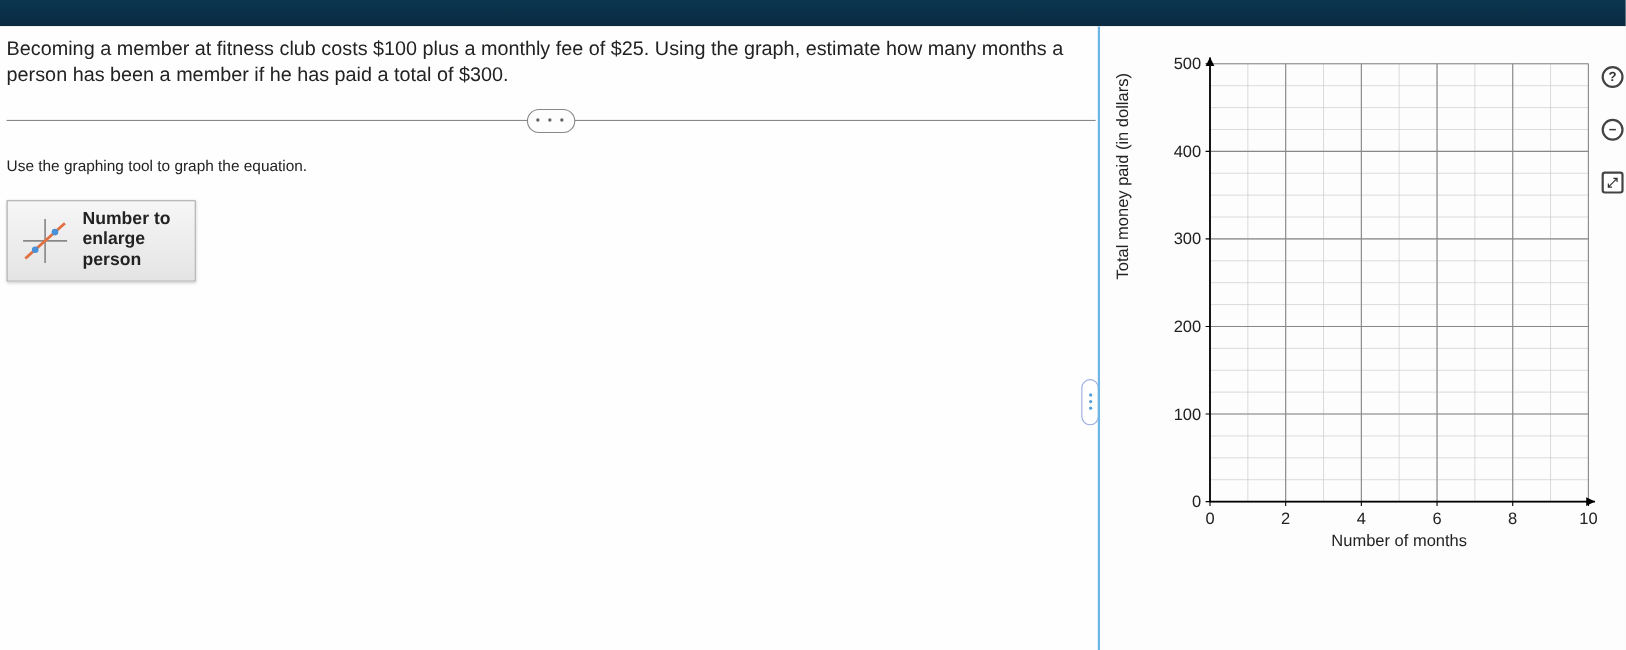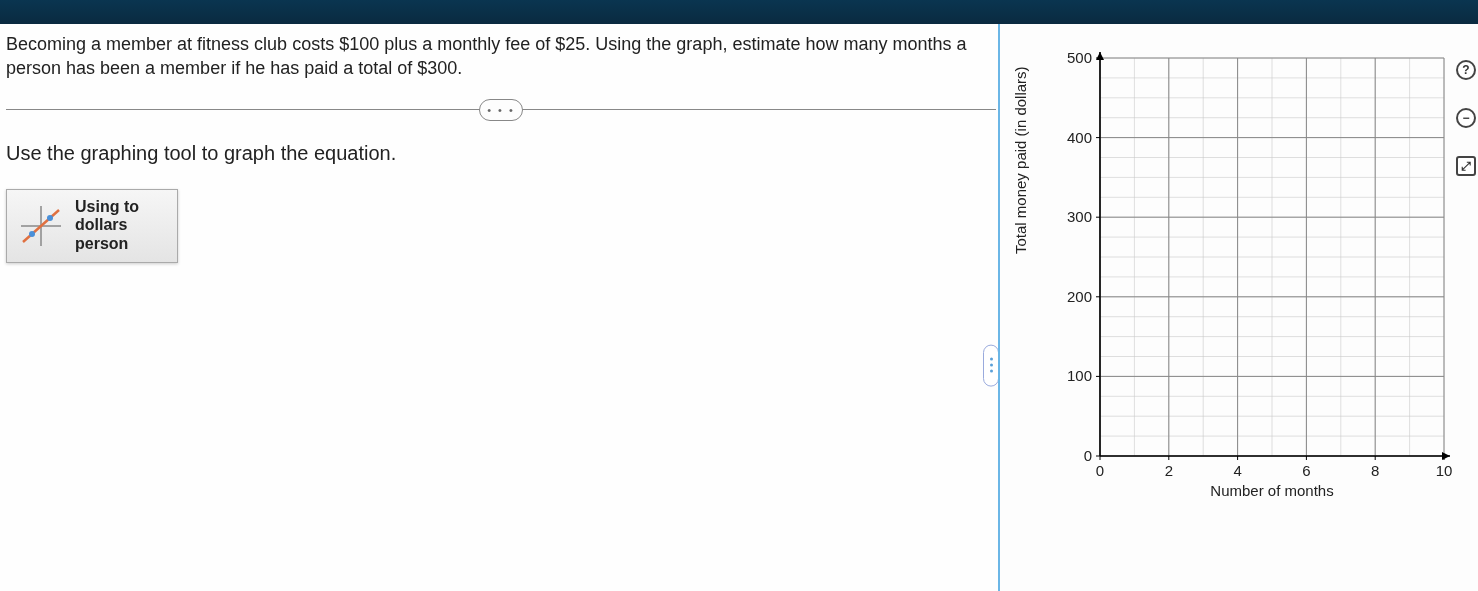--- a/index.html
+++ b/index.html
@@ -53,21 +53,21 @@
     display: flex;
     align-items: center;
     justify-content: center;
     font-size: 11px;
     color: #666;
     letter-spacing: 2px;
     cursor: pointer;
   }
   .instruction {
     margin-top: 32px;
-    font-size: 20px;
+    font-size: 14px;
     color: #222;
   }
   .enlarge-btn {
     margin-top: 24px;
     width: 172px;
     height: 74px;
     border: 1px solid #aaa;
     background: linear-gradient(180deg,#f6f6f6,#e4e4e4);
     display: flex;
     align-items: center;
@@ -171,22 +171,22 @@
 
     <div class="enlarge-btn">
       <svg class="thumb" viewBox="0 0 48 48">
         <line x1="4" y1="24" x2="44" y2="24" stroke="#888" stroke-width="1.5"></line>
         <line x1="24" y1="4" x2="24" y2="44" stroke="#888" stroke-width="1.5"></line>
         <line x1="6" y1="40" x2="42" y2="8" stroke="#e07040" stroke-width="2.5"></line>
         <circle cx="15" cy="32" r="3" fill="#4a90d9"></circle>
         <circle cx="33" cy="16" r="3" fill="#4a90d9"></circle>
       </svg>
       <div class="lbl">
-        <div>Using to</div>
-        <div>dollars</div>
+        <div>Number to</div>
+        <div>enlarge</div>
         <div>person</div>
       </div>
     </div>
 
     <div class="handle-right">
       <span></span>
         <span></span>
         <span></span>
     </div>
   </div>

